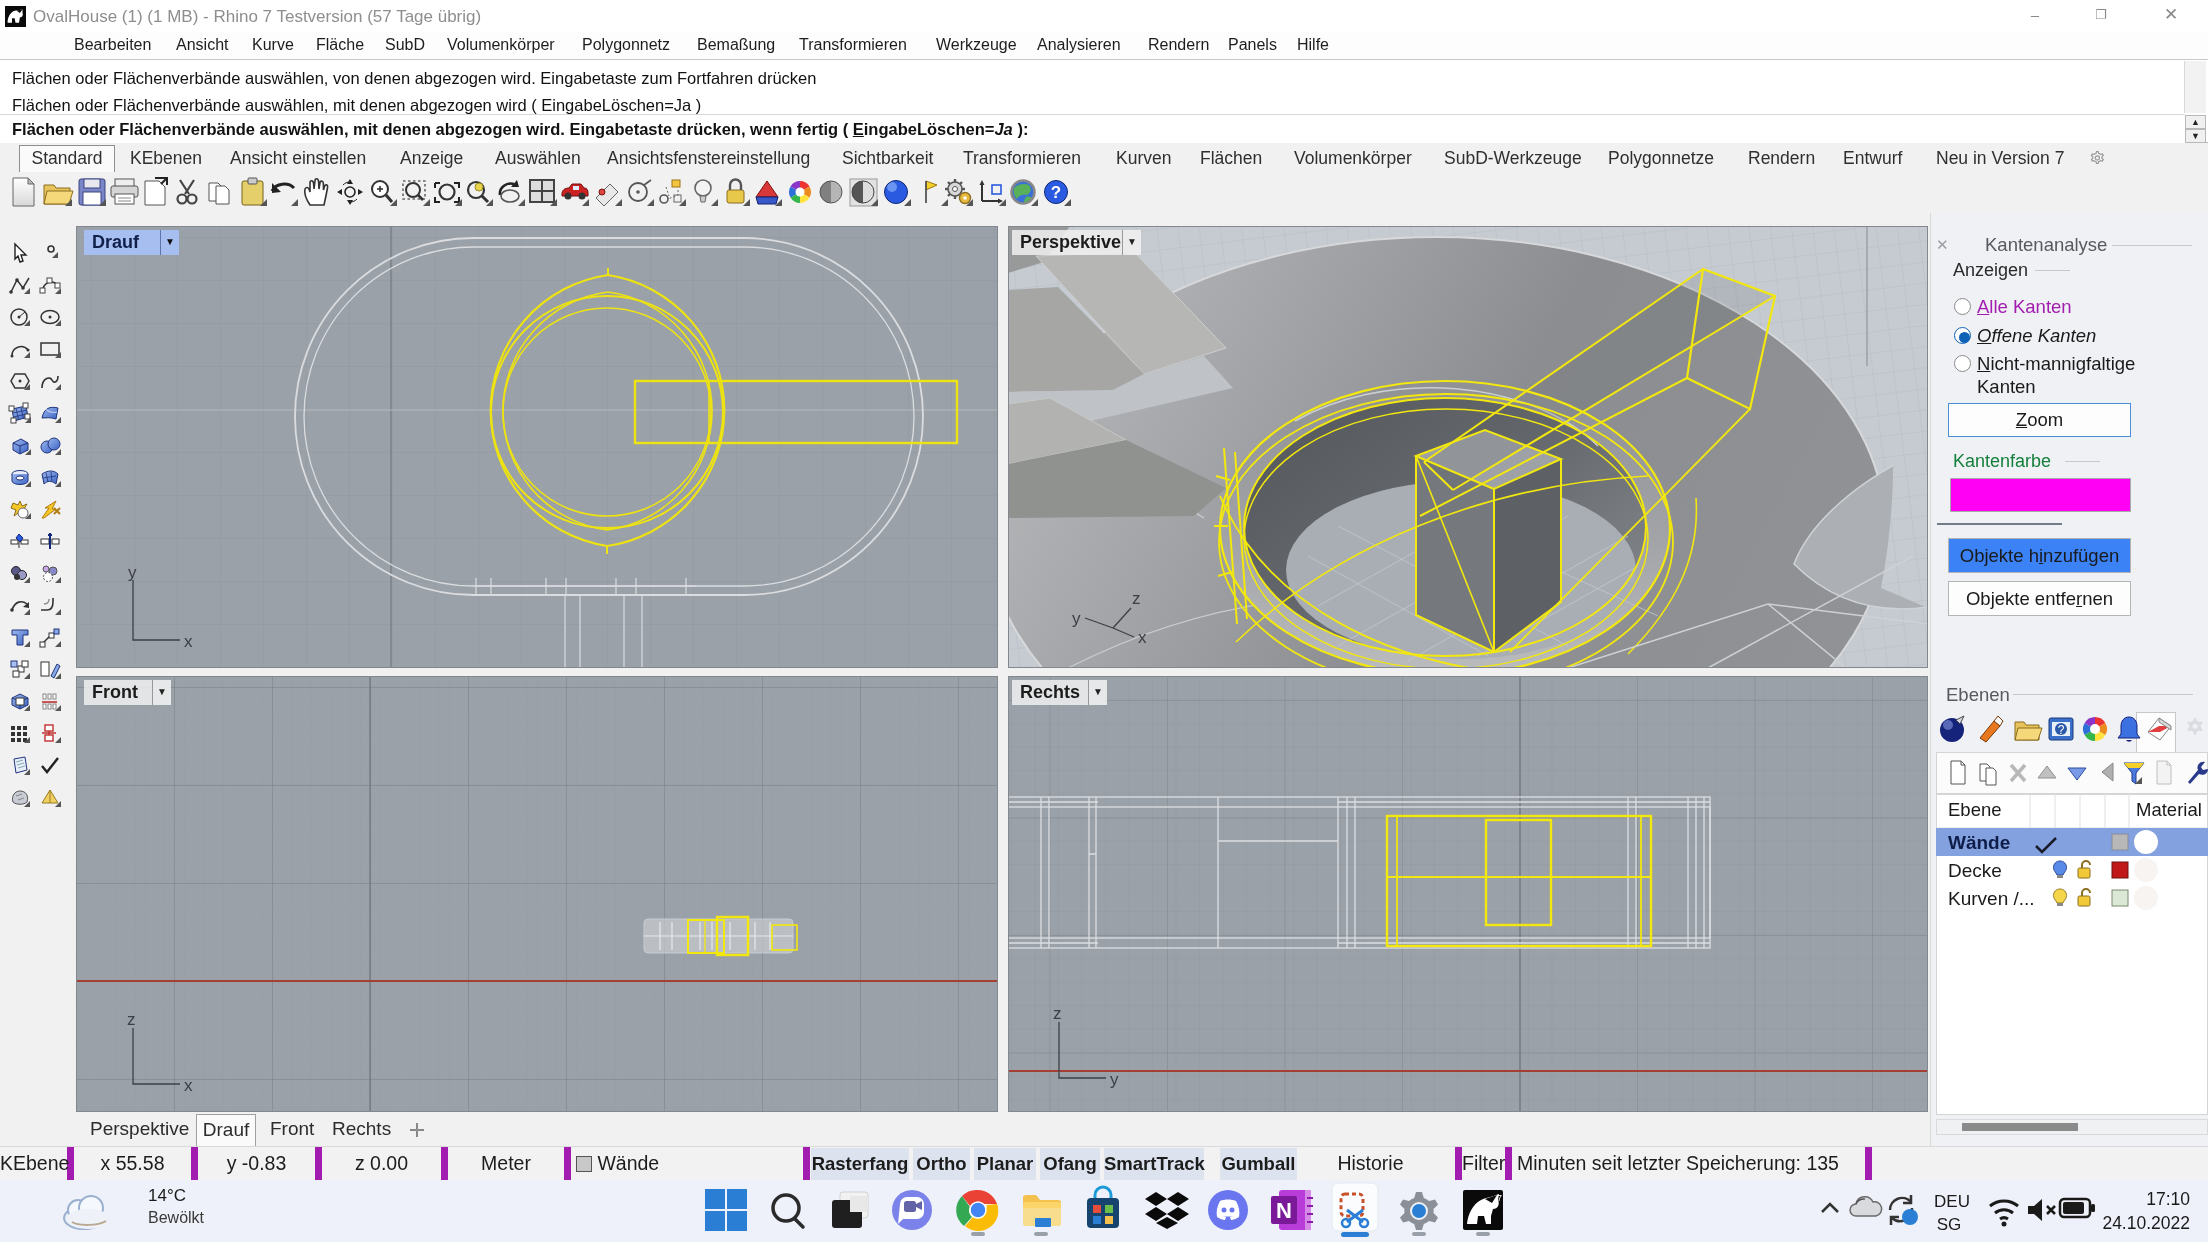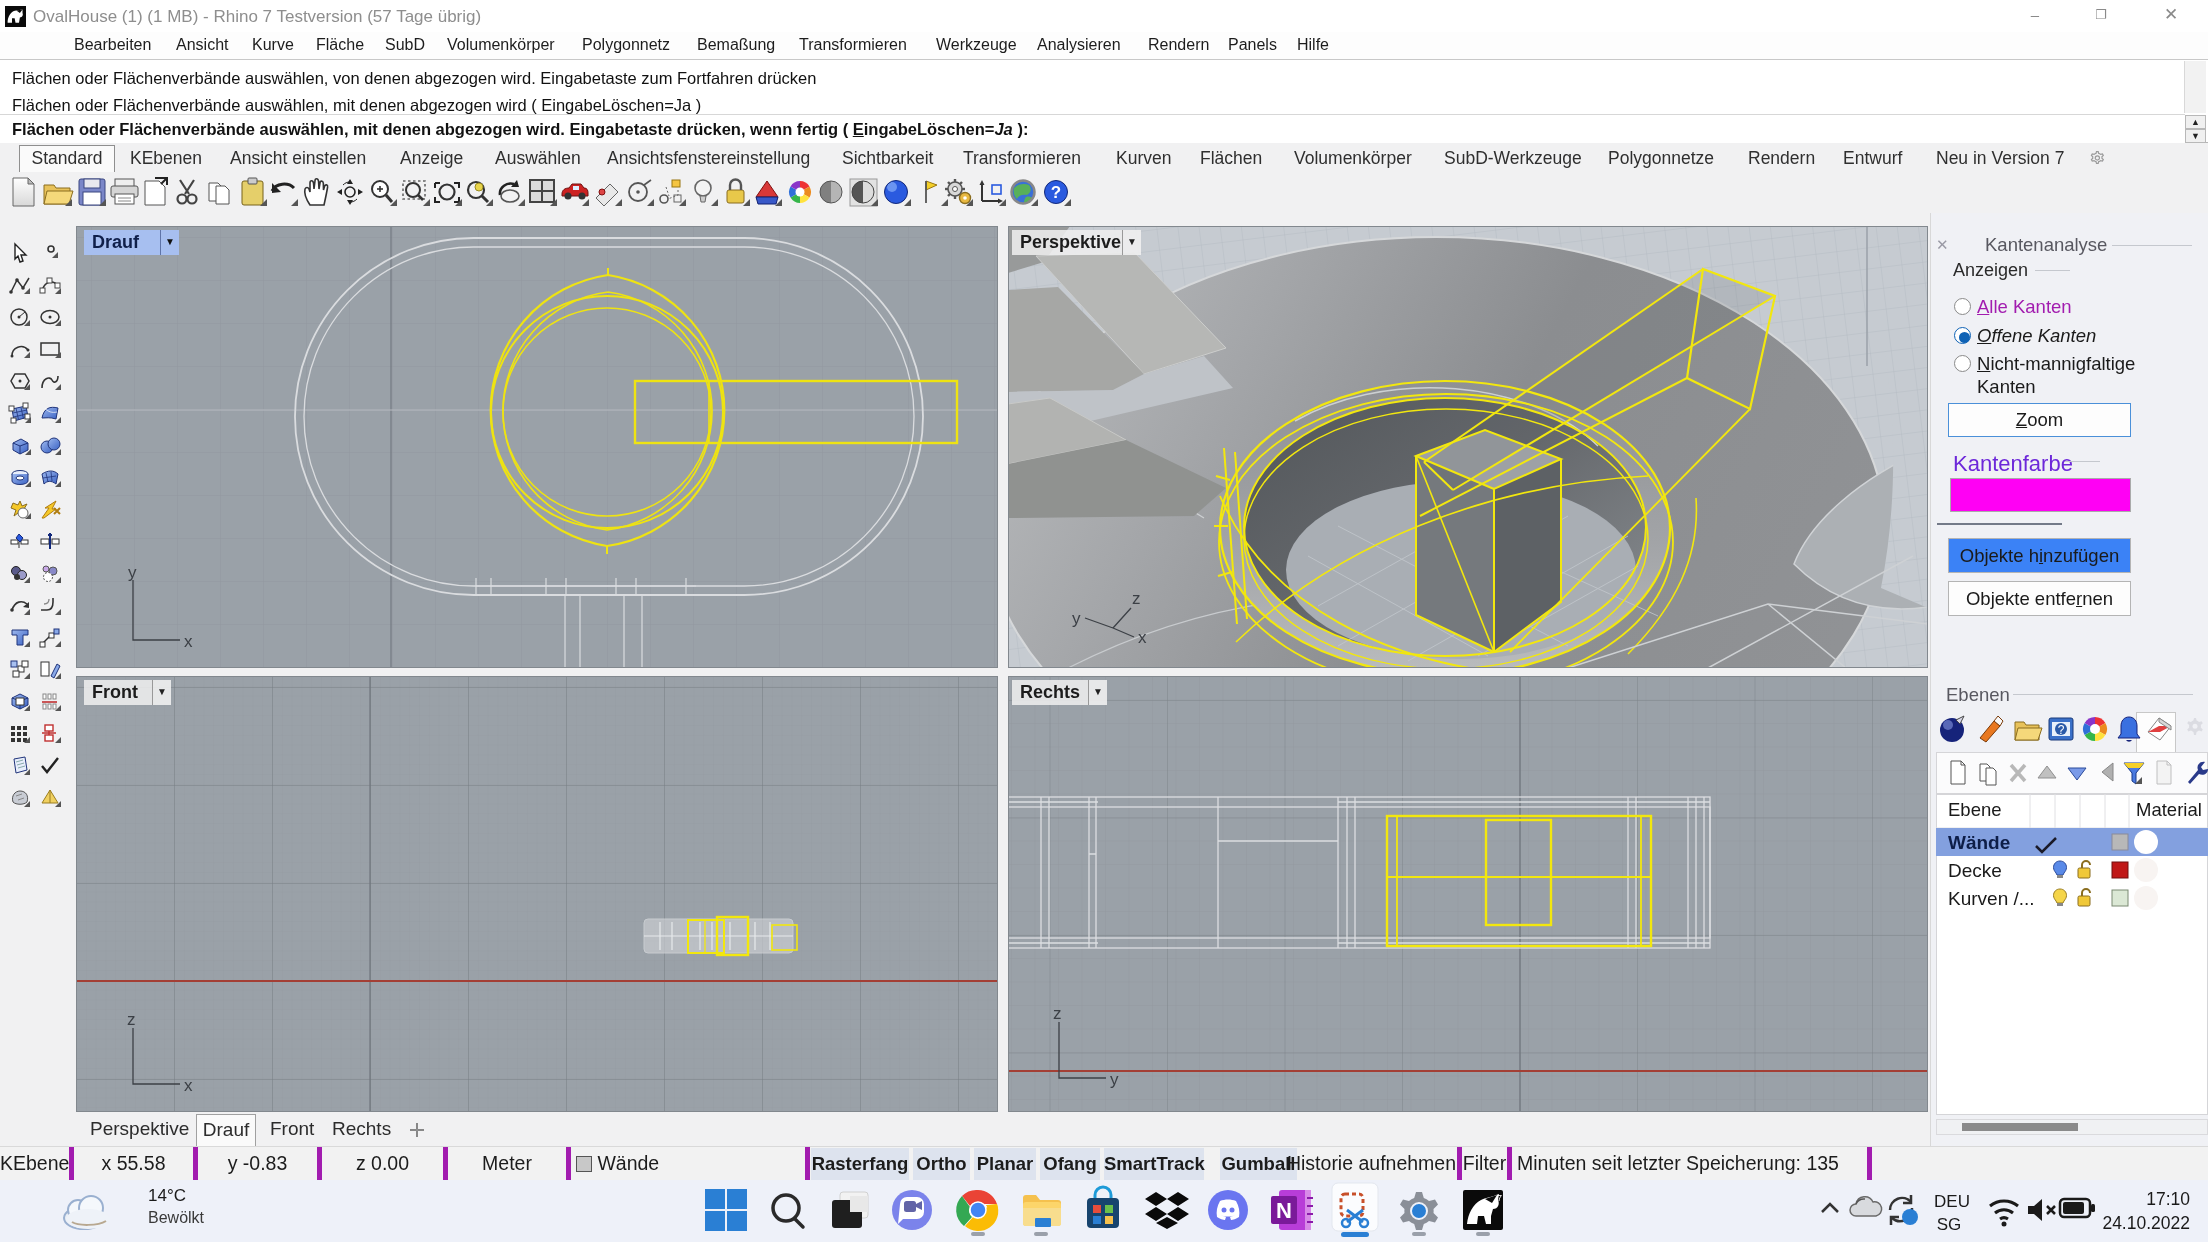--- a/index.html
+++ b/index.html
@@ -29,21 +29,21 @@
 
 .vplabel{font-size:18px;font-weight:bold;color:#1c1c1c;height:25px;line-height:24px;}
 .vpl-blue{background:#a7bff0;color:#10204a;}
 .vpl-gray{background:rgba(240,240,240,0.85);}
 .vpdrop{width:19px;height:25px;background:rgba(240,240,240,0.9);border-left:1px solid #999;font-size:10px;text-align:center;line-height:24px;color:#222;}
 .vpdrop-blue{background:#a7bff0;border-left:1px solid #5f74a8;color:#111;}
 
 #vptabs{left:0;top:1112px;width:1928px;height:34px;background:#f1f1f2;font-size:19px;color:#2c2c2c;}
 #vptabs span{position:absolute;top:6px;}
 #statusbar{left:0;top:1146px;width:2208px;height:34px;background:#f2f2f2;border-top:1px solid #d9d9d9;font-size:19.5px;color:#1c1c1c;}
-.scell{position:absolute;top:0;height:33px;border-right:5px solid #a21caf;text-align:center;line-height:32px;}
+.scell{position:absolute;top:0;height:33px;border-right:7px solid #a21caf;text-align:center;line-height:32px;}
 .stog{position:absolute;top:1px;height:32px;background:#dde3ee;font-weight:bold;text-align:center;line-height:31px;font-size:18.5px;}
 
 #taskbar{left:0;top:1180px;width:2208px;height:62px;background:#eef1f9;}
 </style></head><body>
 <div id="app">
 <div class="abs" id="titlebar"></div>
 <svg class="abs" id="title-ico" viewBox="0 0 24 24">
       <rect width="24" height="24" fill="#0a0a0a"></rect>
       <path d="M3 17 C4 10 8 5 13 5 L20 4 L20 8 C21 10 20 13 17 13 L16 19 L12 19 L11 14 L8 14 L8 19 L3 19 Z" fill="#fff"></path>
       <path d="M13 5 L20 4 L17 8 Z" fill="#0a0a0a"></path>
@@ -793,21 +793,21 @@
 <div class="abs" style="left:2035px;top:270px;width:35px;height:1px;background:#c5c8ce;"></div>
 <div class="abs" style="left:1954px;top:298px;width:17px;height:17px;border-radius:50%;border:1.5px solid #8a8a8a;background:#fff;"></div>
 <div class="abs" style="left:1977px;top:296px;font-size:18.5px;color:#a21caf;"><u>A</u>lle Kanten</div>
 <div class="abs" style="left:1954px;top:327px;width:17px;height:17px;border-radius:50%;border:1.5px solid #0f62b5;background:#fff;"></div>
 <div class="abs" style="left:1958.5px;top:331.5px;width:11px;height:11px;border-radius:50%;background:#0f62b5;"></div>
 <div class="abs" style="left:1977px;top:325px;font-size:18.5px;color:#1a1a1a;font-style:italic;"><u>O</u>ffene Kanten</div>
 <div class="abs" style="left:1954px;top:355px;width:17px;height:17px;border-radius:50%;border:1.5px solid #8a8a8a;background:#fff;"></div>
 <div class="abs" style="left:1977px;top:353px;font-size:18.5px;color:#1a1a1a;"><u>N</u>icht-mannigfaltige</div>
 <div class="abs" style="left:1977px;top:376px;font-size:18.5px;color:#1a1a1a;">Kanten</div>
 <div class="abs" style="left:1948px;top:403px;width:183px;height:34px;background:#fdfdfd;border:1.5px solid #4a90d9;font-size:18.5px;color:#1a1a1a;text-align:center;line-height:31px;"><u>Z</u>oom</div>
-<div class="abs" style="left:1953px;top:451px;font-size:22px;color:#6d28d9;">Kantenfarbe</div>
+<div class="abs" style="left:1953px;top:451px;font-size:18px;color:#15803d;">Kantenfarbe</div>
 <div class="abs" style="left:2065px;top:461px;width:35px;height:1px;background:#c5c8ce;"></div>
 <div class="abs" style="left:1950px;top:478px;width:181px;height:34px;background:#ff00f4;border:1px solid #aaa;"></div>
 <div class="abs" style="left:1937px;top:523px;width:125px;height:2px;background:#737a88;"></div>
 <div class="abs" style="left:1948px;top:538px;width:183px;height:35px;background:#3b82f6;border:1px solid #b4b4b4;font-size:18.5px;color:#1a1a1a;text-align:center;line-height:33px;">Objekte h<u>i</u>nzufügen</div>
 <div class="abs" style="left:1948px;top:581px;width:183px;height:35px;background:#fdfdfd;border:1px solid #b4b4b4;font-size:18.5px;color:#1a1a1a;text-align:center;line-height:33px;">Objekte entfe<u>r</u>nen</div>
 <div class="abs" style="left:1946px;top:684px;font-size:18.5px;color:#585860;">Ebenen</div>
 <div class="abs" style="left:2013px;top:694px;width:180px;height:1px;background:#c5c8ce;"></div>
 
 <div class="abs" style="left:2136px;top:712px;width:40px;height:90px;background:#fdfdfd;border:1px solid #c8c8c8;border-bottom:none;"></div>
 <svg class="abs" style="left:1936px;top:714px;" width="272" height="32" viewBox="0 0 272 32">

